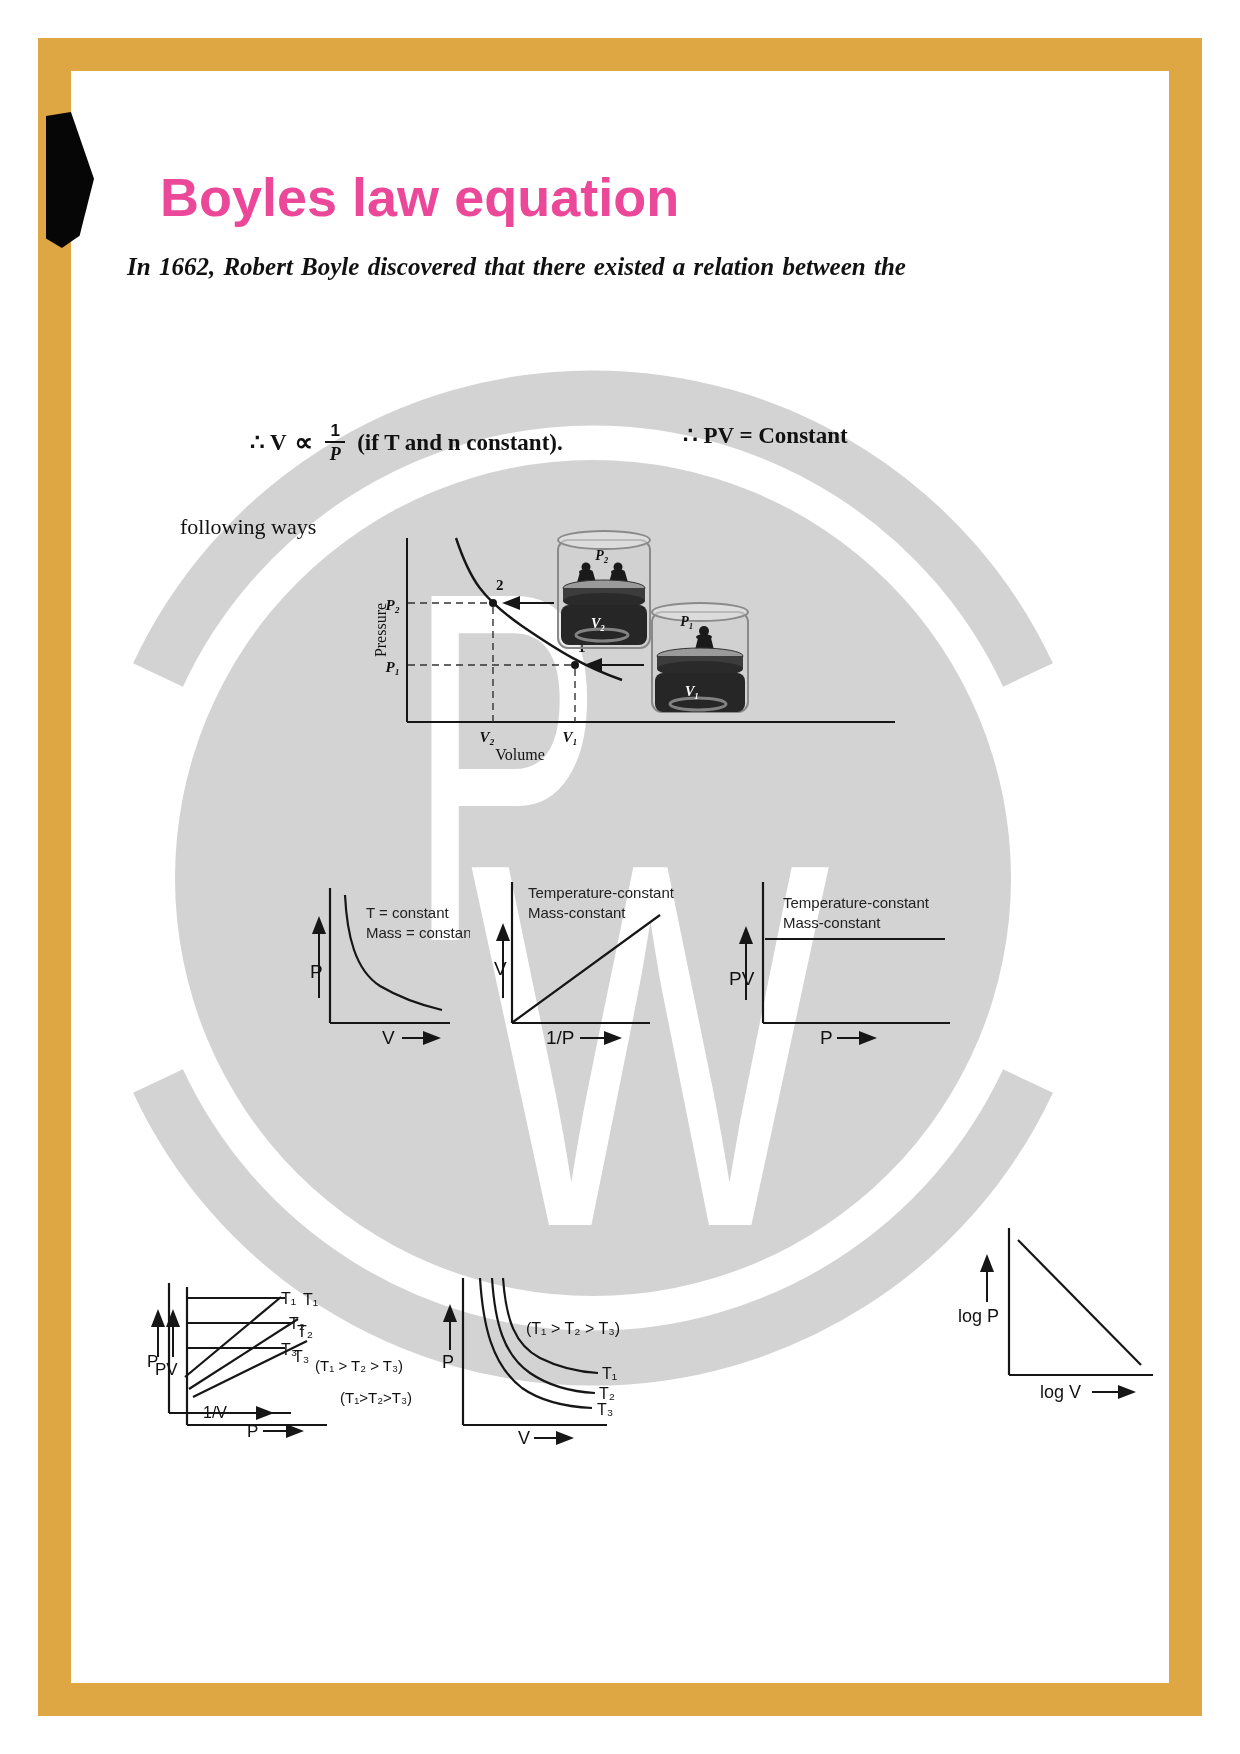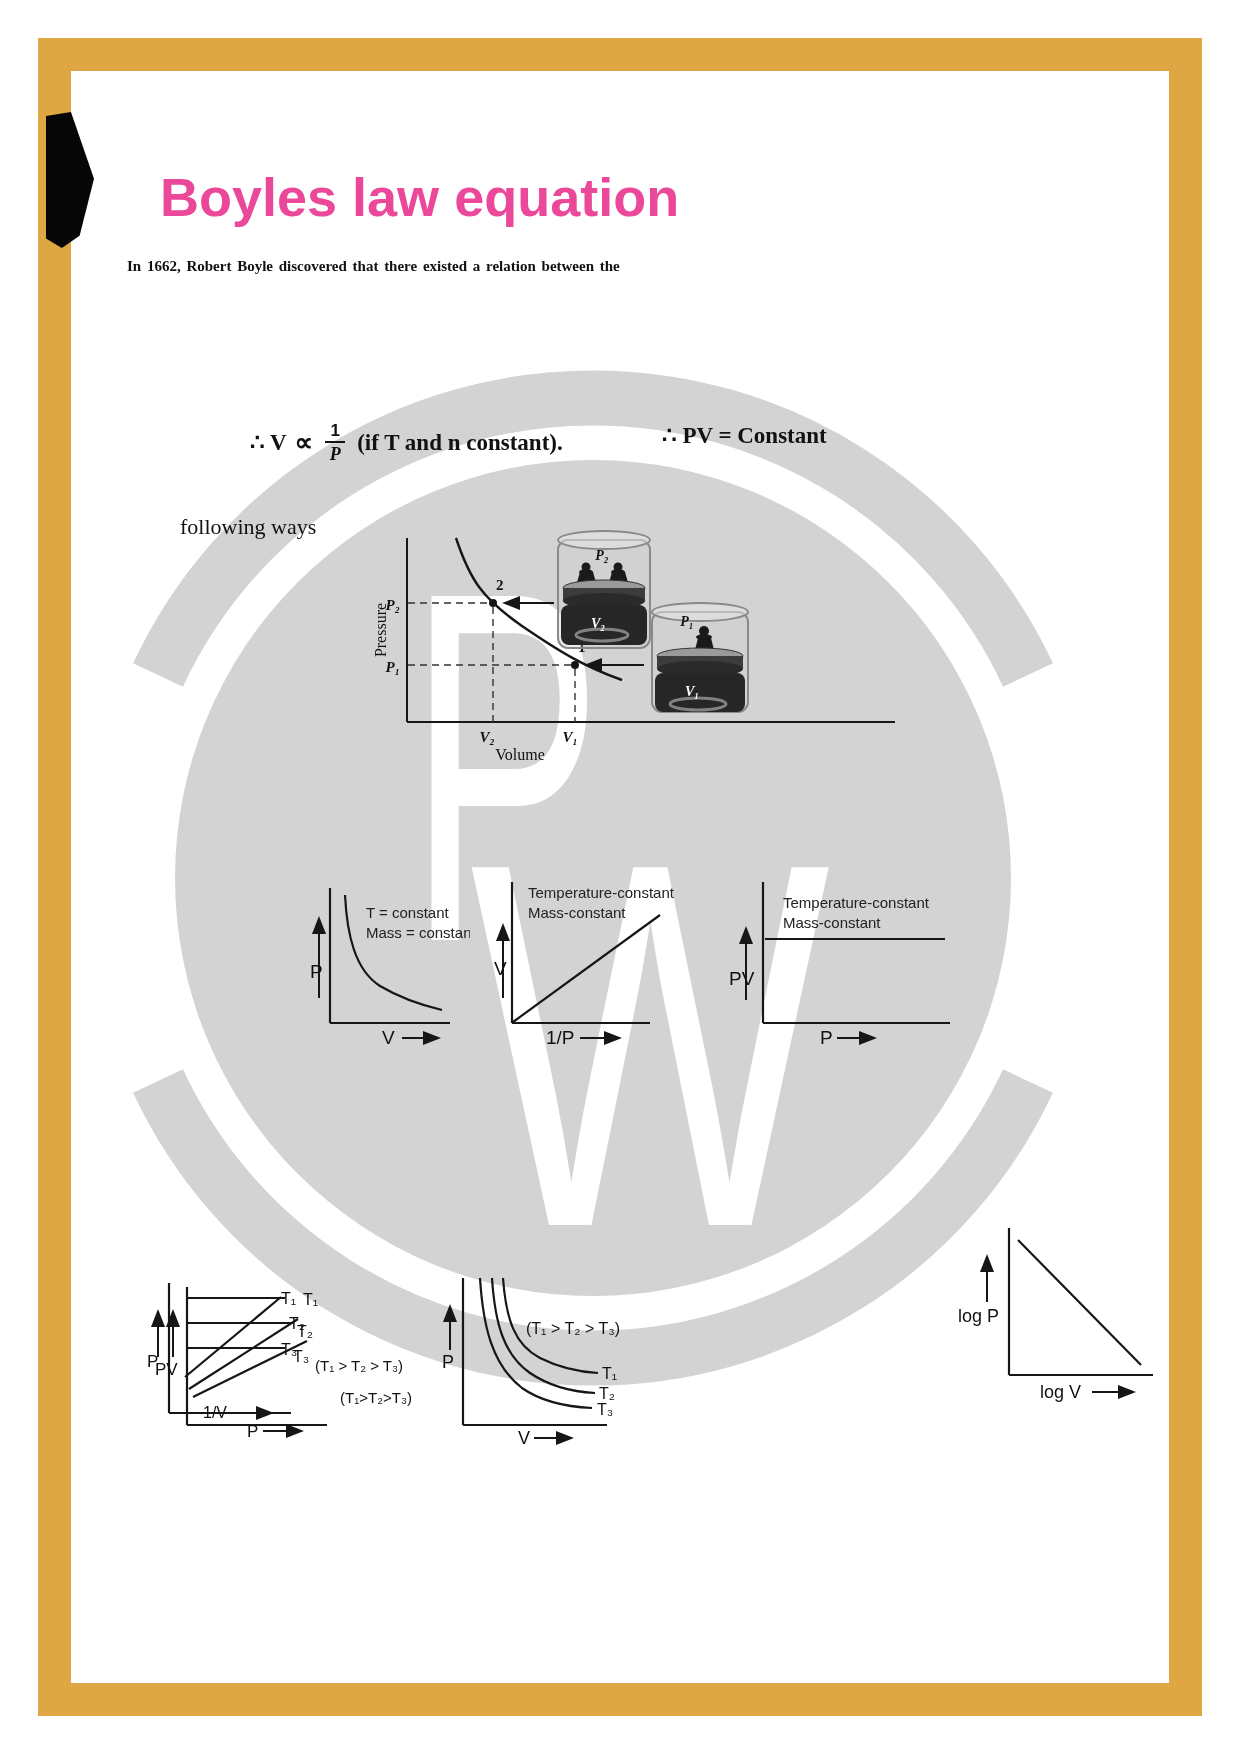--- a/index.html
+++ b/index.html
@@ -5,24 +5,24 @@
   html,body{margin:0;padding:0;background:#fff;}
   .page{position:relative;width:1240px;height:1754px;background:#ffffff;overflow:hidden;
         font-family:"Liberation Serif", serif;color:#111;}
   .frame{position:absolute;left:38px;top:38px;width:1164px;height:1678px;
          border:33px solid #DFA644;box-sizing:border-box;}
   .bookmark{position:absolute;left:46px;top:112px;width:48px;height:136px;background:#060606;
             clip-path:polygon(0 3%,52% 0,100% 49%,70% 91%,33% 100%,0 93%);}
   .title{position:absolute;left:160px;top:166px;font-family:"Liberation Sans",sans-serif;
          font-weight:bold;font-size:54px;color:#ec4899;letter-spacing:0px;}
   .para{position:absolute;left:127px;top:248px;width:990px;font-weight:bold;
-        font-size:15px;line-height:37px;word-spacing:2px;}
+        font-size:25px;line-height:37px;word-spacing:2px;font-style:italic;}
   .formula-row{position:absolute;left:0;top:408px;width:1240px;height:62px;font-weight:bold;font-size:23px;}
   .f-left{position:absolute;left:250px;top:14px;display:flex;align-items:center;gap:8px;}
-  .f-right{position:absolute;left:662px;top:14px;}
+  .f-right{position:absolute;left:683px;top:14px;}
   .prop{font-size:26px;}
   .frac{display:inline-flex;flex-direction:column;align-items:center;line-height:1;margin:0 4px;}
   .frac .num{font-size:17px;font-family:"Liberation Sans",sans-serif;font-weight:bold;padding-bottom:2px;}
   .frac .bar{width:20px;height:2px;background:#111;}
   .frac .den{font-size:18px;font-style:italic;padding-top:2px;}
   .heading{position:absolute;left:127px;top:482px;width:890px;font-weight:bold;font-size:23px;word-spacing:6px;}
   .heading .ul{text-decoration:underline;}
   .heading2{position:absolute;left:180px;top:514px;font-weight:normal;font-size:22px;}
   svg{position:absolute;}
   svg text{font-family:"Liberation Sans",sans-serif;}

